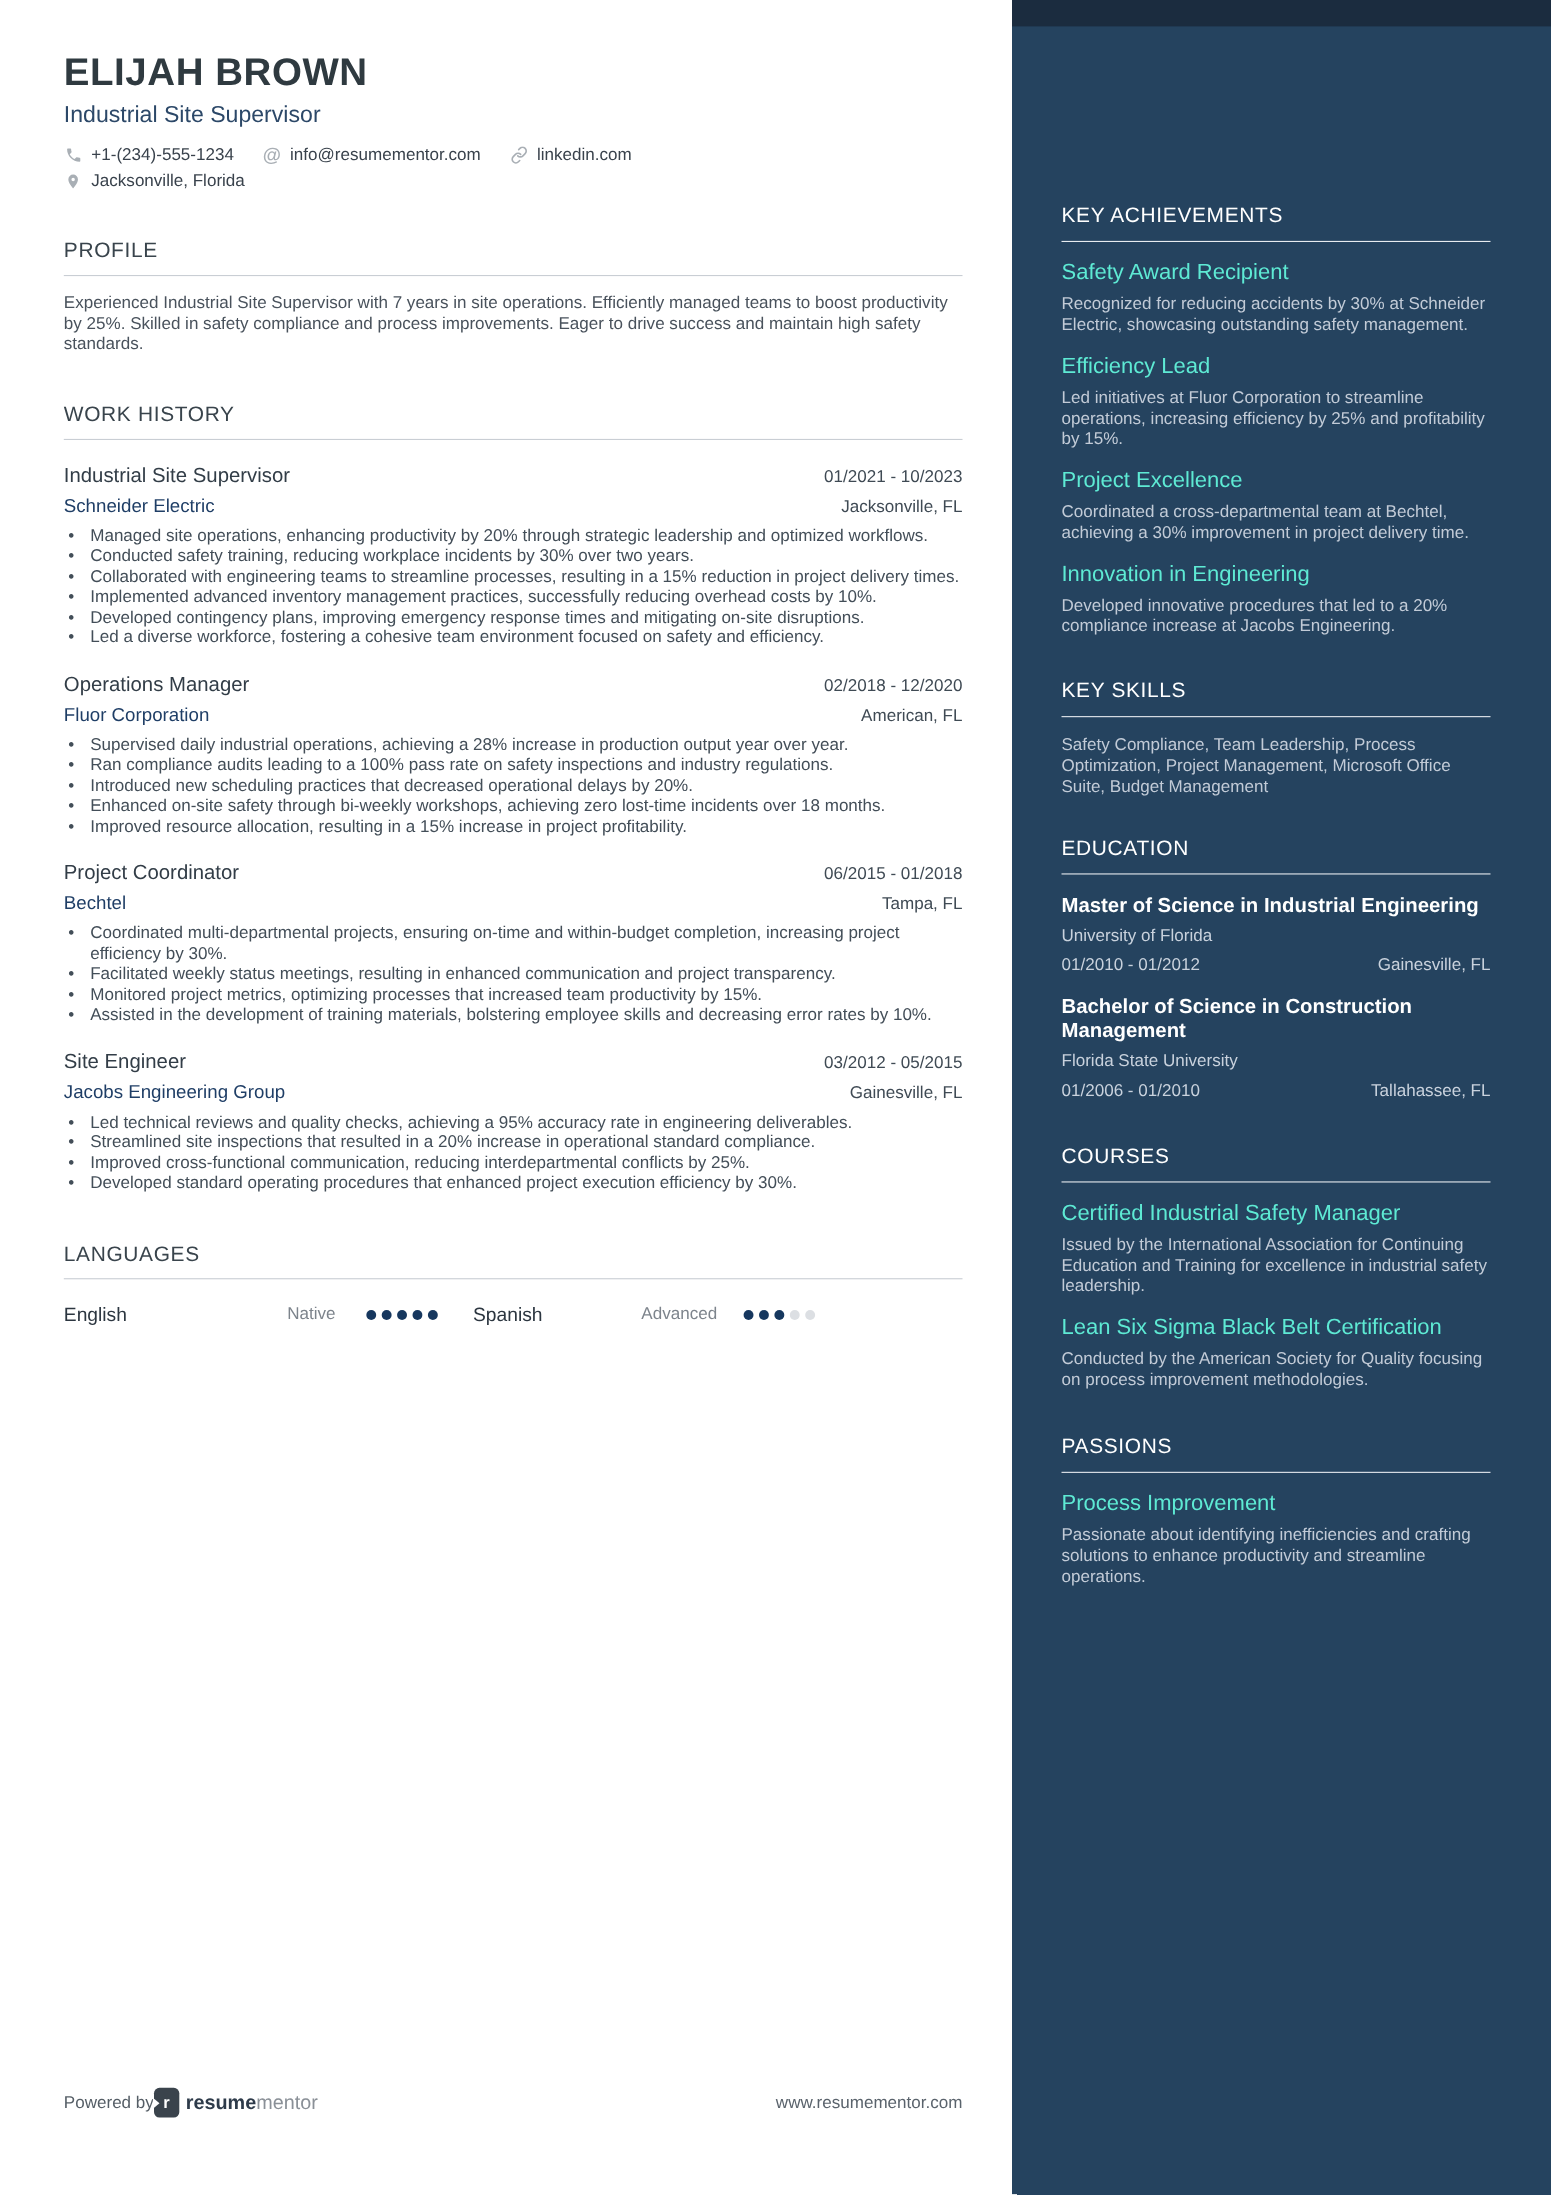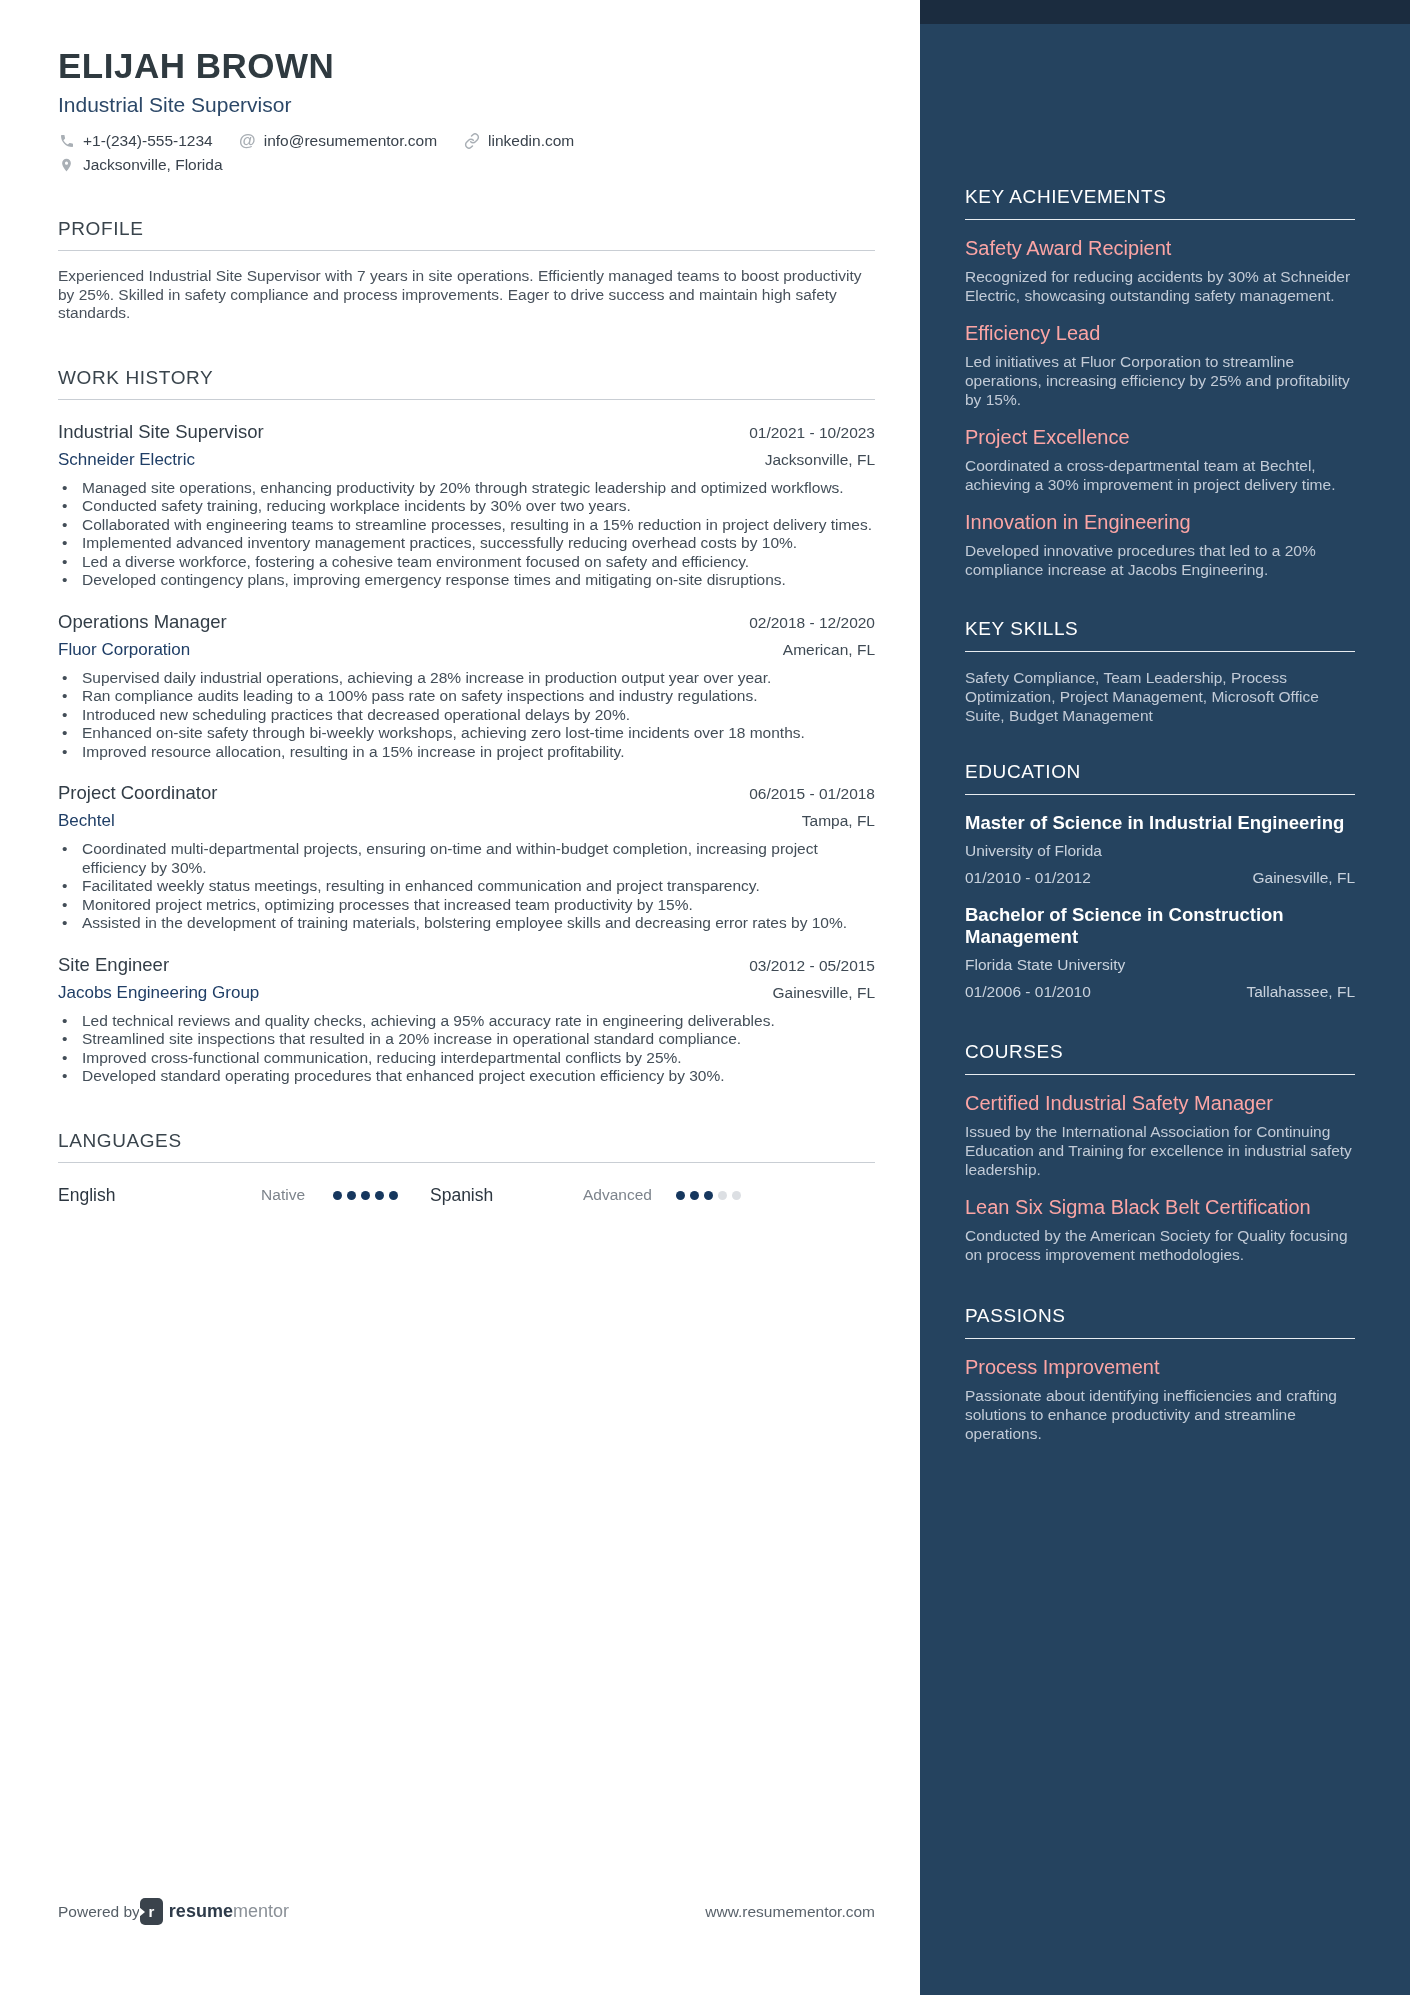--- a/index.html
+++ b/index.html
@@ -57,21 +57,21 @@
   .logo-light{color:#8a9097;}
   .website{font-size:15.5px;color:#5a636c;}
 
   
   .sidebar{position:absolute;left:920px;top:0;width:490px;height:1995px;background:#25435f;box-sizing:border-box;padding:0 55px 0 45px;}
   .sidebar-band{position:absolute;left:0;top:0;right:0;height:24px;background:#1b2c3f;}
   .sb-section{margin-top:0;}
   .sb-head{font-size:19px;color:#ffffff;letter-spacing:.6px;}
   .sb-rule{border:none;border-top:1.5px solid #e8ecf0;margin:11px 0 0 0;}
   .sb-item{margin-top:17px;}
-  .sb-item-title{font-size:20px;color:#fca5a5;line-height:23px;}
+  .sb-item-title{font-size:20px;color:#5eead4;line-height:23px;}
   .sb-item-text{margin-top:7px;font-size:15.5px;line-height:19px;color:#c2cbd7;}
   .skills-text{margin-top:16px;font-size:15.5px;line-height:19px;color:#c2cbd7;}
   .edu-item{margin-top:17px;}
   .edu-degree{font-size:18.5px;font-weight:bold;color:#ffffff;line-height:22px;}
   .edu-school{margin-top:8px;font-size:15.5px;color:#c9d2dd;}
   .edu-row{display:flex;justify-content:space-between;margin-top:9px;font-size:15.5px;color:#c9d2dd;}
   .sp-achv{margin-top:186px;}
   .sp-skills{margin-top:39px;}
   .sp-edu{margin-top:36px;}
   .sp-courses{margin-top:40px;}
@@ -143,22 +143,22 @@
             </div>
             <div class="company-row">
               <div class="company">Schneider Electric</div>
               <div class="job-loc">Jacksonville, FL</div>
             </div>
             <ul class="bullets">
               <li>Managed site operations, enhancing productivity by 20% through strategic leadership and optimized workflows.</li>
               <li>Conducted safety training, reducing workplace incidents by 30% over two years.</li>
               <li>Collaborated with engineering teams to streamline processes, resulting in a 15% reduction in project delivery times.</li>
               <li>Implemented advanced inventory management practices, successfully reducing overhead costs by 10%.</li>
+              <li>Developed contingency plans, improving emergency response times and mitigating on-site disruptions.</li>
               <li>Led a diverse workforce, fostering a cohesive team environment focused on safety and efficiency.</li>
-              <li>Developed contingency plans, improving emergency response times and mitigating on-site disruptions.</li>
             </ul>
           </div>
           <div class="job-entry">
             <div class="job-row">
               <div class="job-title">Operations Manager</div>
               <div class="job-dates">02/2018 - 12/2020</div>
             </div>
             <div class="company-row">
               <div class="company">Fluor Corporation</div>
               <div class="job-loc">American, FL</div>

